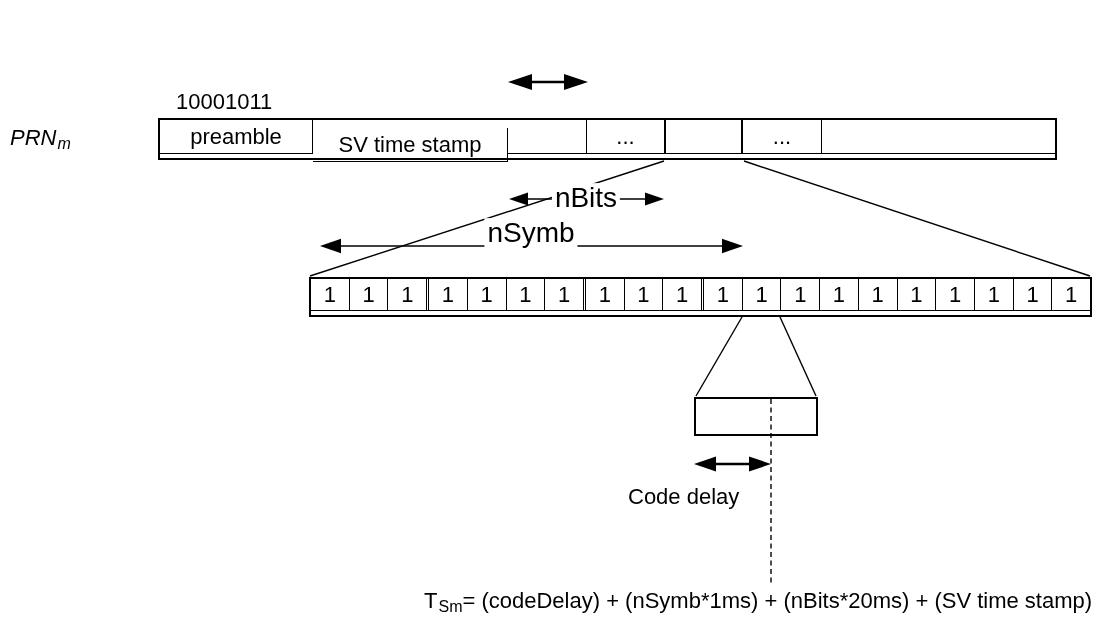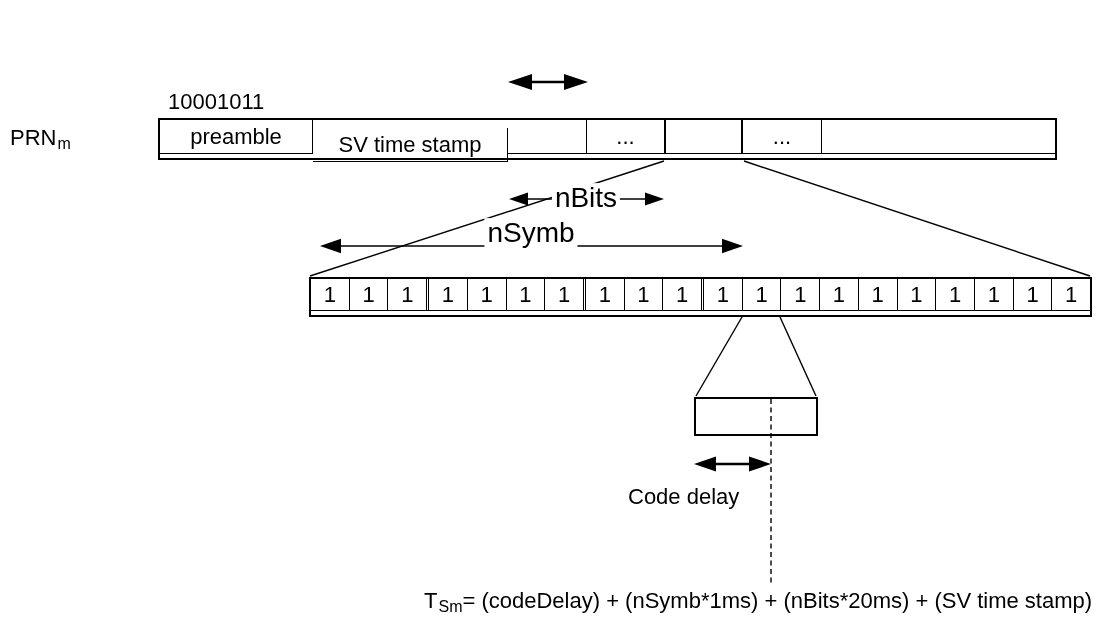--- a/index.html
+++ b/index.html
@@ -113,23 +113,23 @@
     white-space: nowrap;
     z-index: 3;
   }
 </style>
 </head>
 <body>
 
 <div class="canvas">
 
 
-  <div class="lbl" style="left:168px; top:90px;text-align:right;">10001011</div>
-
-  <div class="lbl" style="left:10px; top:126px;">
+  <div class="lbl" style="left:176px; top:90px;text-align:right;">10001011</div>
+
+  <div class="lbl" style="left:10px; top:126px;font-style:italic;">
     <span>PRN</span><span class="sub">m</span>
   </div>
 
   <div class="bar">
     <div class="seg s0">preamble</div>
     <div class="seg s1">SV time stamp</div>
     <div class="seg s2"></div>
     <div class="seg s3">...</div>
     <div class="seg s4"></div>
     <div class="seg s5">...</div>

